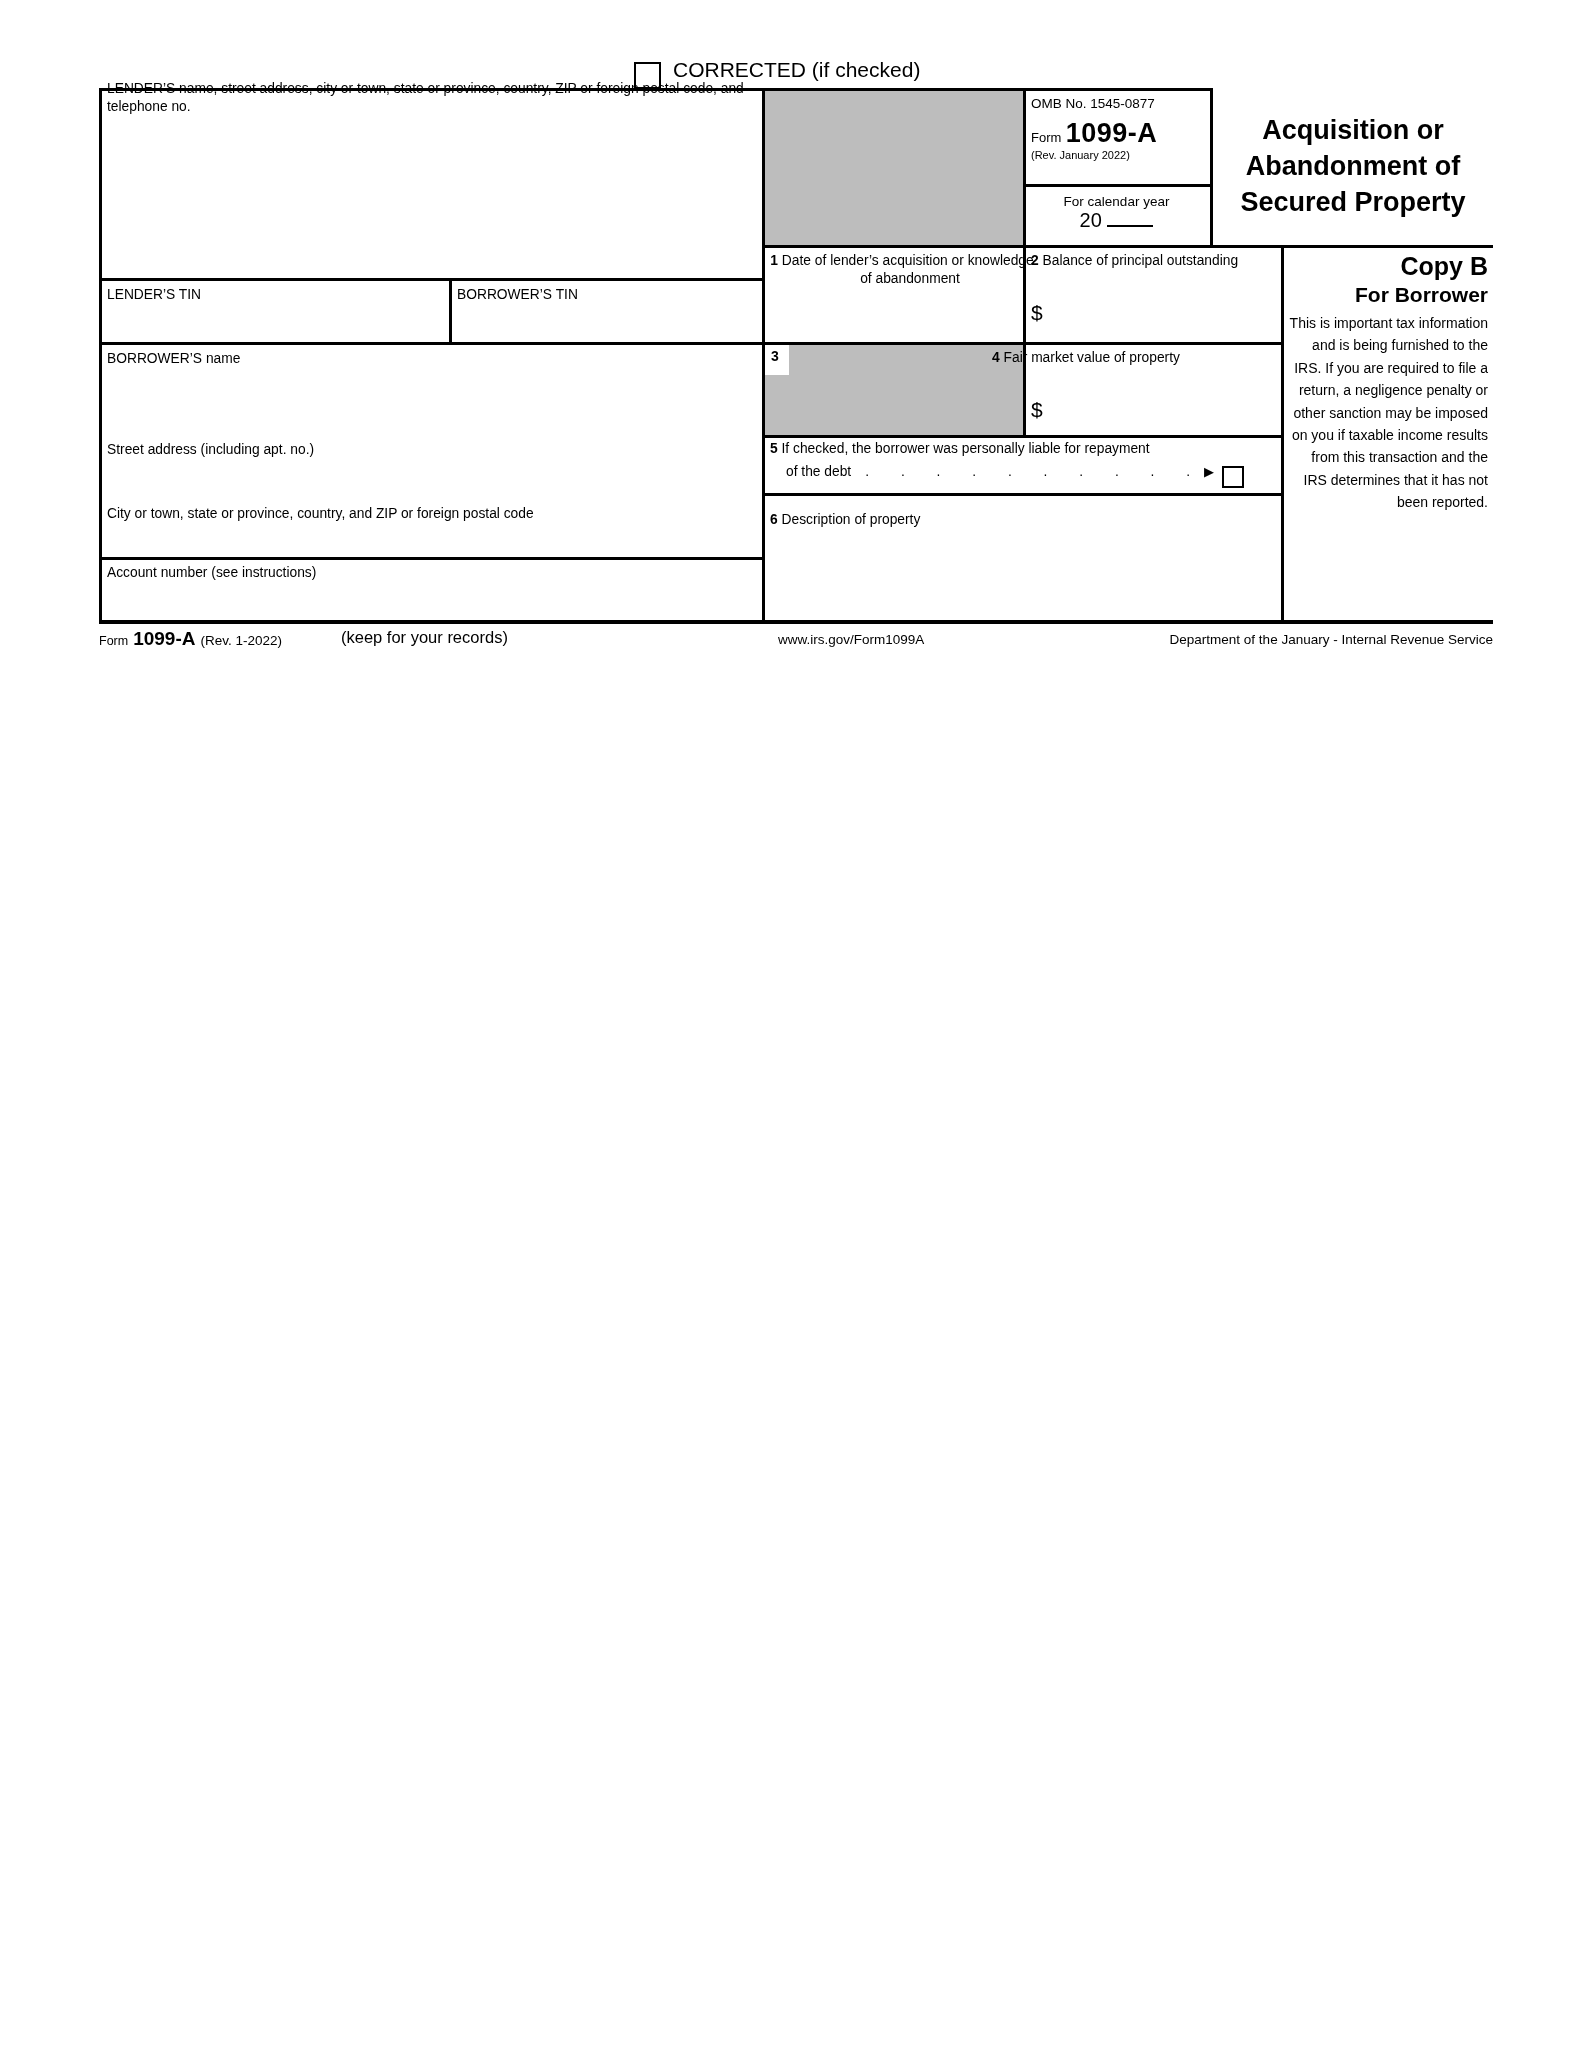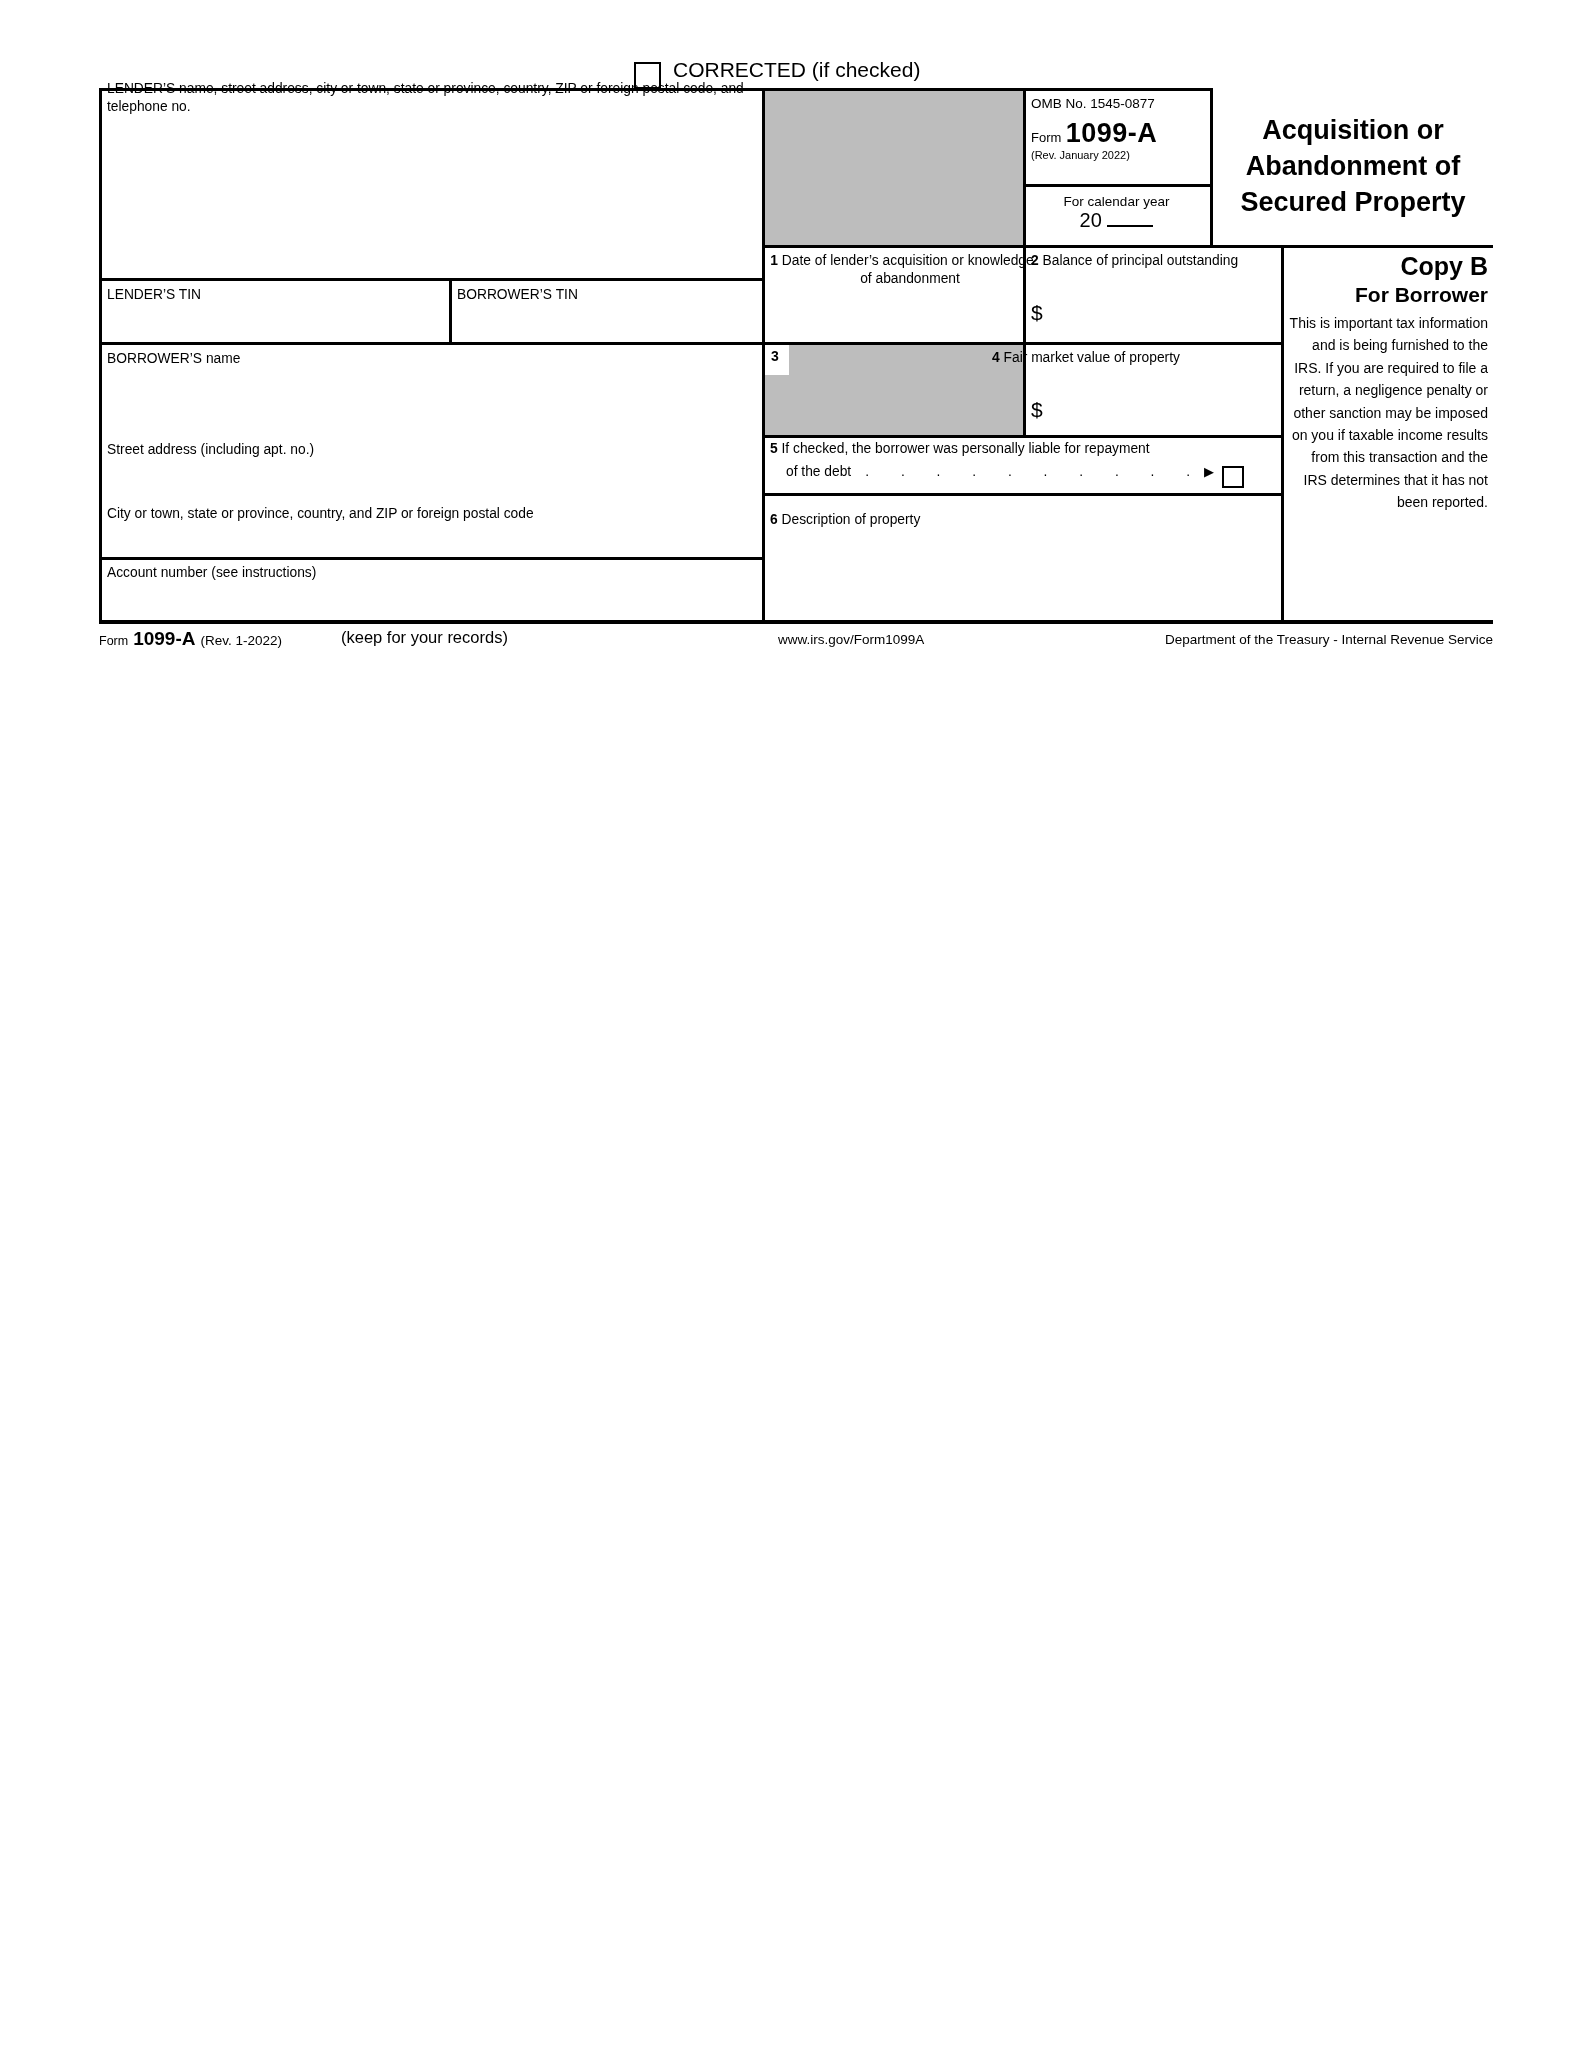--- a/index.html
+++ b/index.html
@@ -153,15 +153,15 @@
   <div class="copyb-sub" style="left:1288px;top:283px;width:200px;">For Borrower</div>
   <div class="notice" style="left:1286px;top:312px;width:202px;">This is important tax information and is being furnished to the IRS. If you are required to file a return, a negligence penalty or other sanction may be imposed on you if taxable income results from this transaction and the IRS determines that it has not been reported.</div>
 
   <div class="footer-main" style="left:99px;top:628px;">
     <span class="f-form">Form</span>
     <span class="f-num">1099-A</span>
     <span class="f-rev">(Rev. 1-2022)</span>
   </div>
   <div class="f-keep" style="left:341px;top:628px;">(keep for your records)</div>
   <div class="f-url" style="left:778px;top:632px;">www.irs.gov/Form1099A</div>
-  <div class="f-dept" style="right:90px;top:632px;">Department of the Treasury - Internal Revenue Service</div>
+  <div class="f-dept" style="right:90px;top:632px;">Department of the January - Internal Revenue Service</div>
 
 </div>
 
 </body></html>

